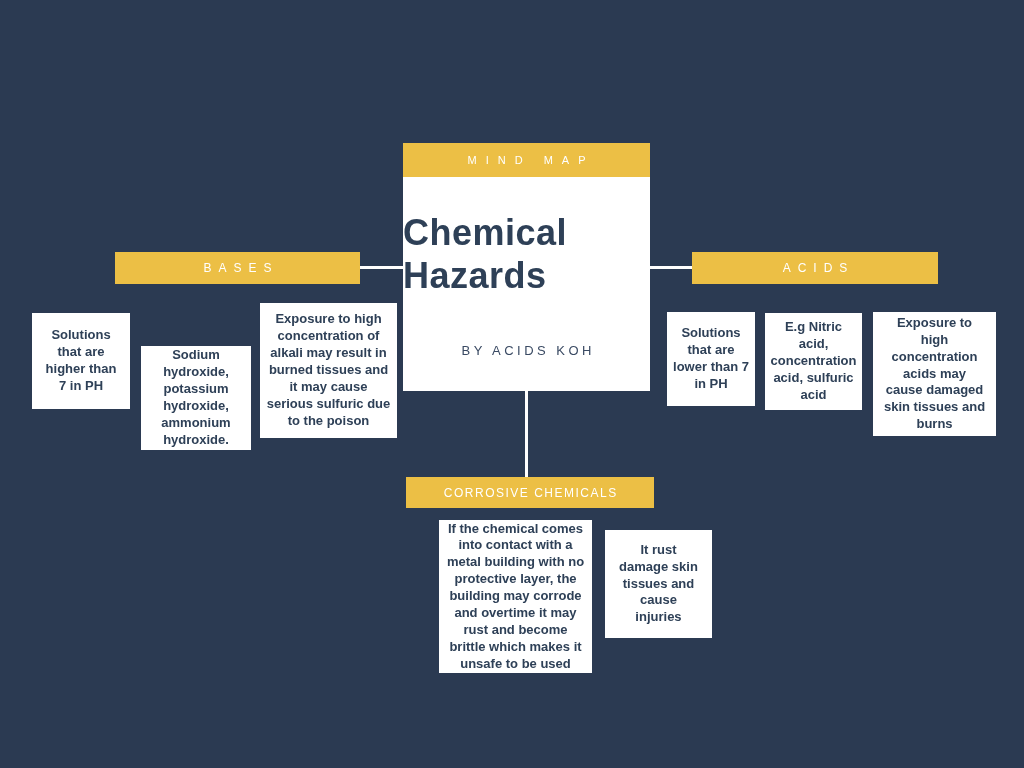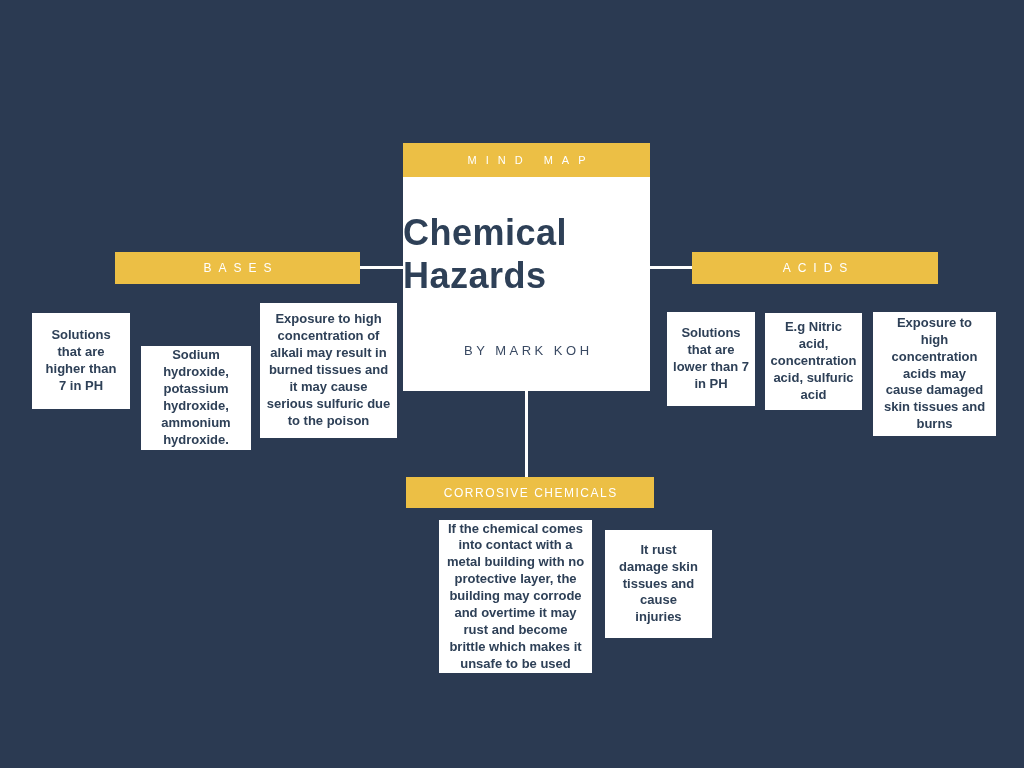--- a/index.html
+++ b/index.html
@@ -85,21 +85,21 @@
   <div class="connector conn-bases"></div>
   <div class="connector conn-acids"></div>
   <div class="connector conn-corrosive"></div>
 
   <div class="banner banner-mindmap">
     <span>MIND MAP</span>
   </div>
 
   <div class="center-card">
     <div class="center-title">Chemical Hazards</div>
-    <div class="center-byline">BY MARK KOH</div>
+    <div class="center-byline">BY ACIDS KOH</div>
   </div>
 
   <div class="banner banner-bases">
     <span>BASES</span>
   </div>
   <div class="banner banner-acids">
     <span>ACIDS</span>
   </div>
   <div class="banner banner-corrosive">
     <span>CORROSIVE CHEMICALS</span>

